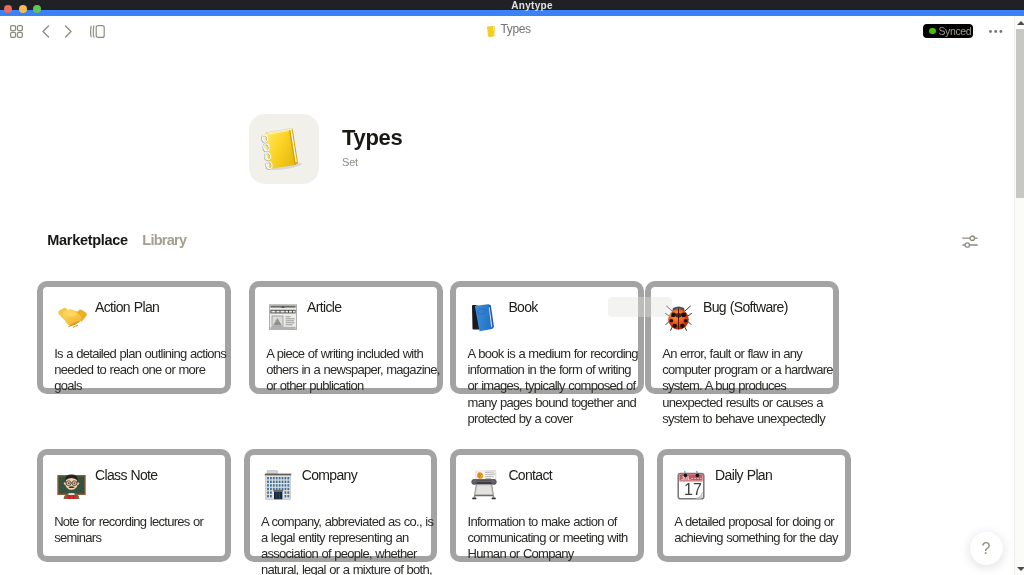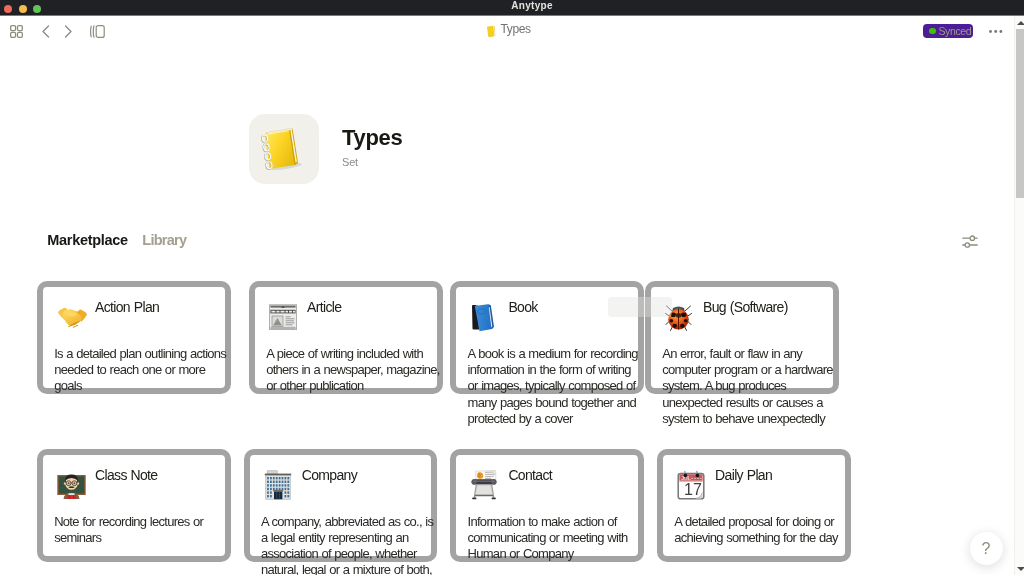--- a/index.html
+++ b/index.html
@@ -2,26 +2,26 @@
 <html><head>
 <meta charset="utf-8">
 <style>
 * { margin:0; padding:0; box-sizing:border-box; }
 html,body { width:1024px; height:575px; overflow:hidden; }
 body { font-family:"Liberation Sans", sans-serif; background:#fff; }
 #app { position:relative; width:1024px; height:575px; overflow:hidden; }
 .abs { position:absolute; }
 
 
-#titlebar { left:0; top:0; width:1024px; height:16px; background:#202124; border-bottom:1px solid #3b82f6; }
+#titlebar { left:0; top:0; width:1024px; height:16px; background:#202124; border-bottom:6px solid #3b82f6; }
 .tl { position:absolute; top:4.5px; width:8px; height:8px; border-radius:50%; }
 #title-text { position:absolute; top:0.6px; left:20px; width:1024px; text-align:center; color:#e3e3e1; font-size:10px; line-height:10px; font-weight:bold; letter-spacing:0.3px; }
 
 
-#pill { left:923px; top:24px; width:50px; height:13.5px; background:#4c1d95; border-radius:4px; }
+#pill { left:923px; top:24px; width:50px; height:13.5px; background:#000000; border-radius:4px; }
 #pill .dot { position:absolute; left:6px; top:3.5px; width:6.5px; height:6.5px; border-radius:50%; background:#3fc100; }
 #pill .txt { position:absolute; left:15.5px; top:1.7px; font-size:10.5px; line-height:10.5px; color:#9e9b8d; letter-spacing:-0.4px; }
 
 
 #tile { left:249px; top:114px; width:70px; height:70px; border-radius:16px; background:#f2f0eb; }
 
 #h1b { left:342px; top:126.7px; font-size:22px; line-height:22px; font-weight:bold; color:#191815; letter-spacing:-0.3px; white-space:nowrap; }
 #set { left:342px; top:156.9px; font-size:11px; line-height:11px; color:#8e8c85; letter-spacing:-0.2px; }
 
 #tab1 { left:47.3px; top:232.7px; font-size:14.5px; line-height:14.5px; font-weight:bold; color:#191815; letter-spacing:-0.3px; white-space:nowrap; }

